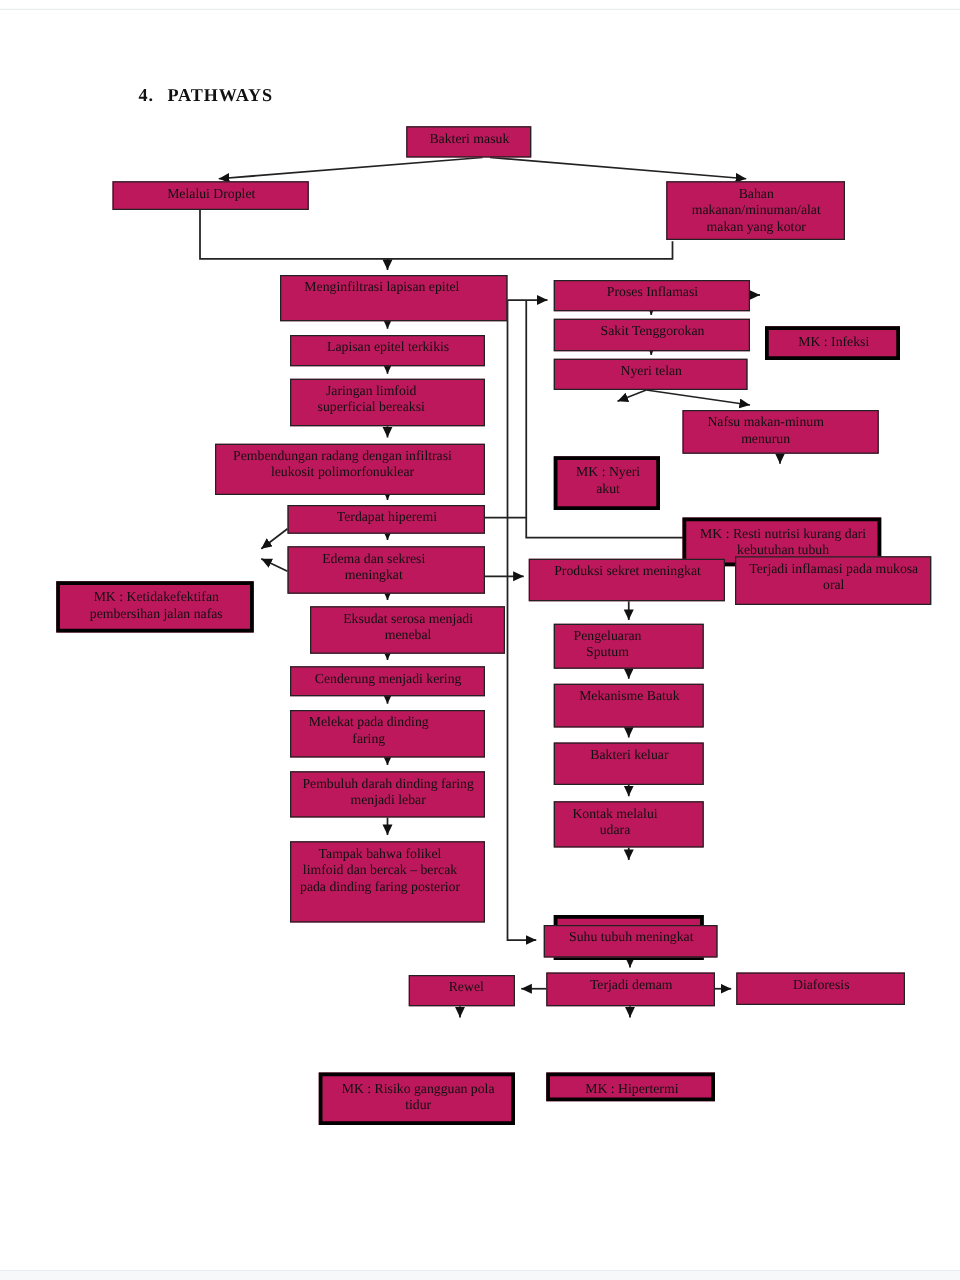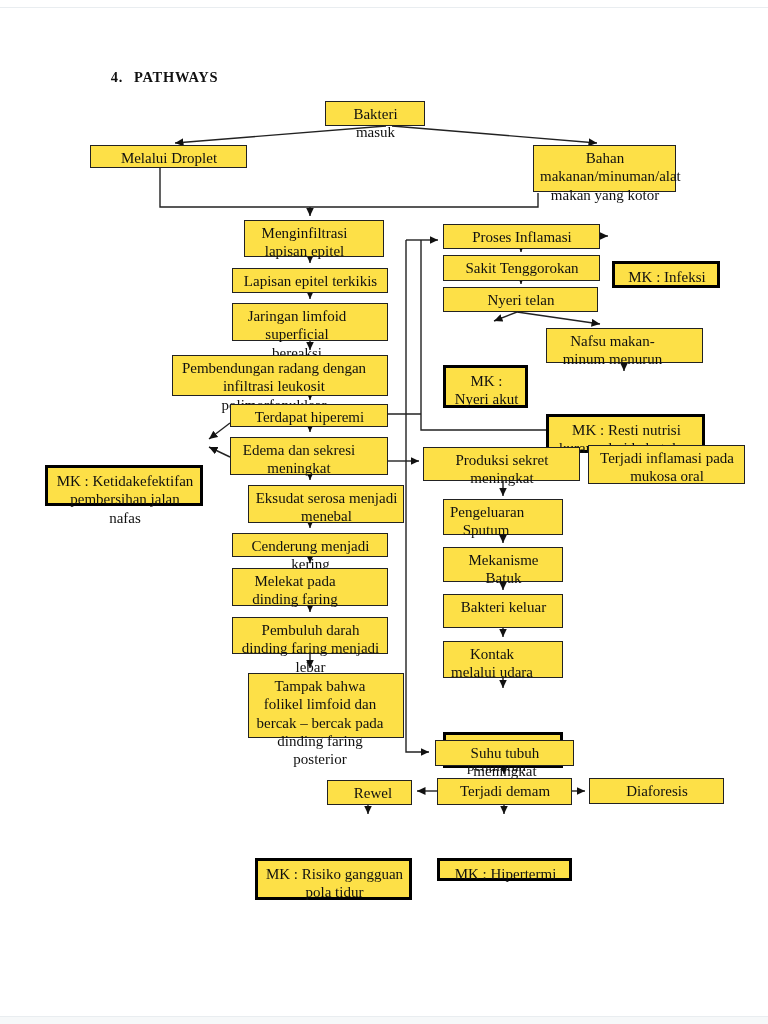--- a/index.html
+++ b/index.html
@@ -16,23 +16,23 @@
   #title{
     position:absolute;left:100px;top:69px;
     font-size:14.5px;font-weight:bold;letter-spacing:0.7px;color:#111;
     white-space:nowrap;
   }
   #title .num{display:inline-block;width:34px;}
   svg.connectors{position:absolute;left:0;top:0;}
   .node{
     position:absolute;
     box-sizing:border-box;
-    background:#fde047;
+    background:#be185d;
     border:1.4px solid #222222;
-    font-size:15px;line-height:1.22;color:#101010;
+    font-size:11px;line-height:1.22;color:#101010;
     padding:3px 5px 2px 6px;
   }
   .mk{border:3.5px solid #000000;padding:4px 5px 2px 7px;margin-top:40px;}
 </style>
 </head>
 <body>
 
 <div id="page">
 
   <div class="hairline" style="top:7px"></div>
@@ -96,32 +96,32 @@
       <line x1="572" y1="791" x2="585" y2="791" marker-end="url(#ah)"></line>
       <line x1="368" y1="805" x2="368" y2="814" marker-end="url(#ah)"></line>
       <line x1="504" y1="805" x2="504" y2="814" marker-end="url(#ah)"></line>
     </g>
   </svg>
 
   <div class="node" style="left:325px;top:101px;width:100px;height:25px">Bakteri masuk</div>
   <div class="node" style="left:90px;top:145px;width:157px;height:23px">Melalui Droplet</div>
   <div class="node" style="left:533px;top:145px;width:143px;height:47px">Bahan makanan/minuman/alat makan yang kotor</div>
 
-  <div class="node" style="left:244px;top:220px;width:140px;height:37px;padding-right:25px">Menginfiltrasi lapisan epitel</div>
+  <div class="node" style="left:224px;top:220px;width:182px;height:37px;padding-right:25px">Menginfiltrasi lapisan epitel</div>
   <div class="node" style="left:232px;top:268px;width:156px;height:25px">Lapisan epitel terkikis</div>
   <div class="node" style="left:232px;top:303px;width:156px;height:38px;padding-right:32px">Jaringan limfoid superficial bereaksi</div>
   <div class="node" style="left:172px;top:355px;width:216px;height:41px;padding-right:18px">Pembendungan radang dengan infiltrasi leukosit polimorfonuklear</div>
   <div class="node" style="left:230px;top:404px;width:158px;height:23px">Terdapat hiperemi</div>
   <div class="node" style="left:230px;top:437px;width:158px;height:38px;padding-right:26px">Edema dan sekresi meningkat</div>
   <div class="node mk" style="left:45px;top:425px;width:158px;height:41px">MK : Ketidakefektifan pembersihan jalan nafas</div>
   <div class="node" style="left:248px;top:485px;width:156px;height:38px">Eksudat serosa menjadi menebal</div>
   <div class="node" style="left:232px;top:533px;width:156px;height:24px">Cenderung menjadi kering</div>
   <div class="node" style="left:232px;top:568px;width:156px;height:38px;padding-right:36px">Melekat pada dinding faring</div>
   <div class="node" style="left:232px;top:617px;width:156px;height:37px">Pembuluh darah dinding faring menjadi lebar</div>
-  <div class="node" style="left:248px;top:673px;width:156px;height:65px;padding-right:18px">Tampak bahwa folikel limfoid dan bercak – bercak pada dinding faring posterior</div>
+  <div class="node" style="left:232px;top:673px;width:156px;height:65px;padding-right:18px">Tampak bahwa folikel limfoid dan bercak – bercak pada dinding faring posterior</div>
 
   <div class="node" style="left:443px;top:224px;width:157px;height:25px">Proses Inflamasi</div>
   <div class="node mk" style="left:612px;top:221px;width:108px;height:27px">MK : Infeksi</div>
   <div class="node" style="left:443px;top:255px;width:157px;height:26px">Sakit Tenggorokan</div>
   <div class="node" style="left:443px;top:287px;width:155px;height:25px">Nyeri telan</div>
   <div class="node mk" style="left:443px;top:325px;width:85px;height:43px">MK : Nyeri akut</div>
   <div class="node" style="left:546px;top:328px;width:157px;height:35px;padding-right:30px">Nafsu makan-minum menurun</div>
   <div class="node mk" style="left:546px;top:374px;width:159px;height:39px">MK : Resti nutrisi kurang dari kebutuhan tubuh</div>
 
   <div class="node" style="left:423px;top:447px;width:157px;height:34px">Produksi sekret meningkat</div>

